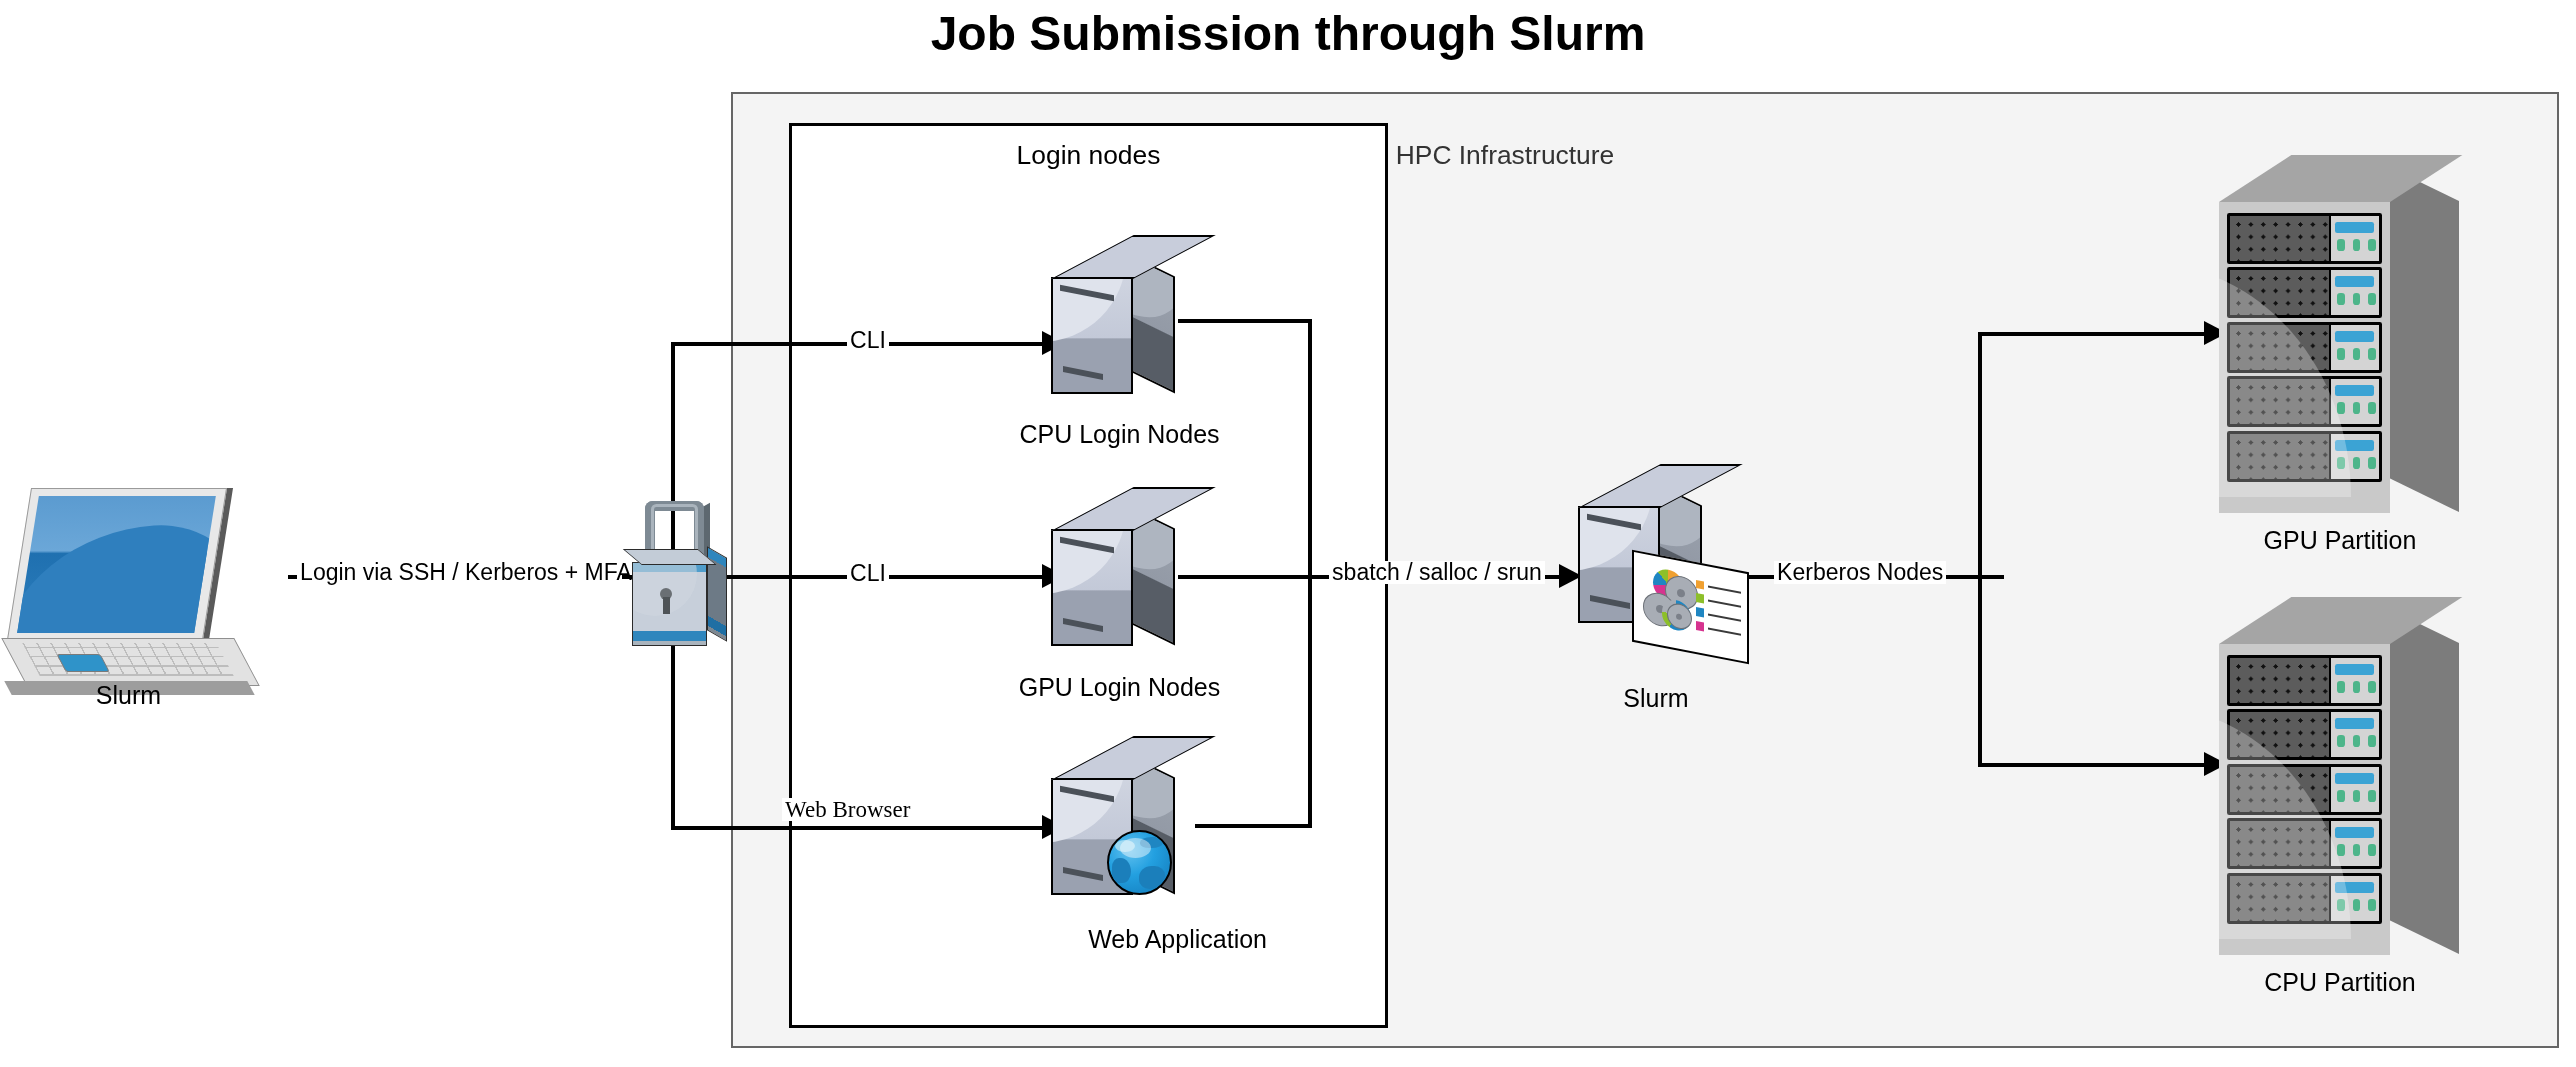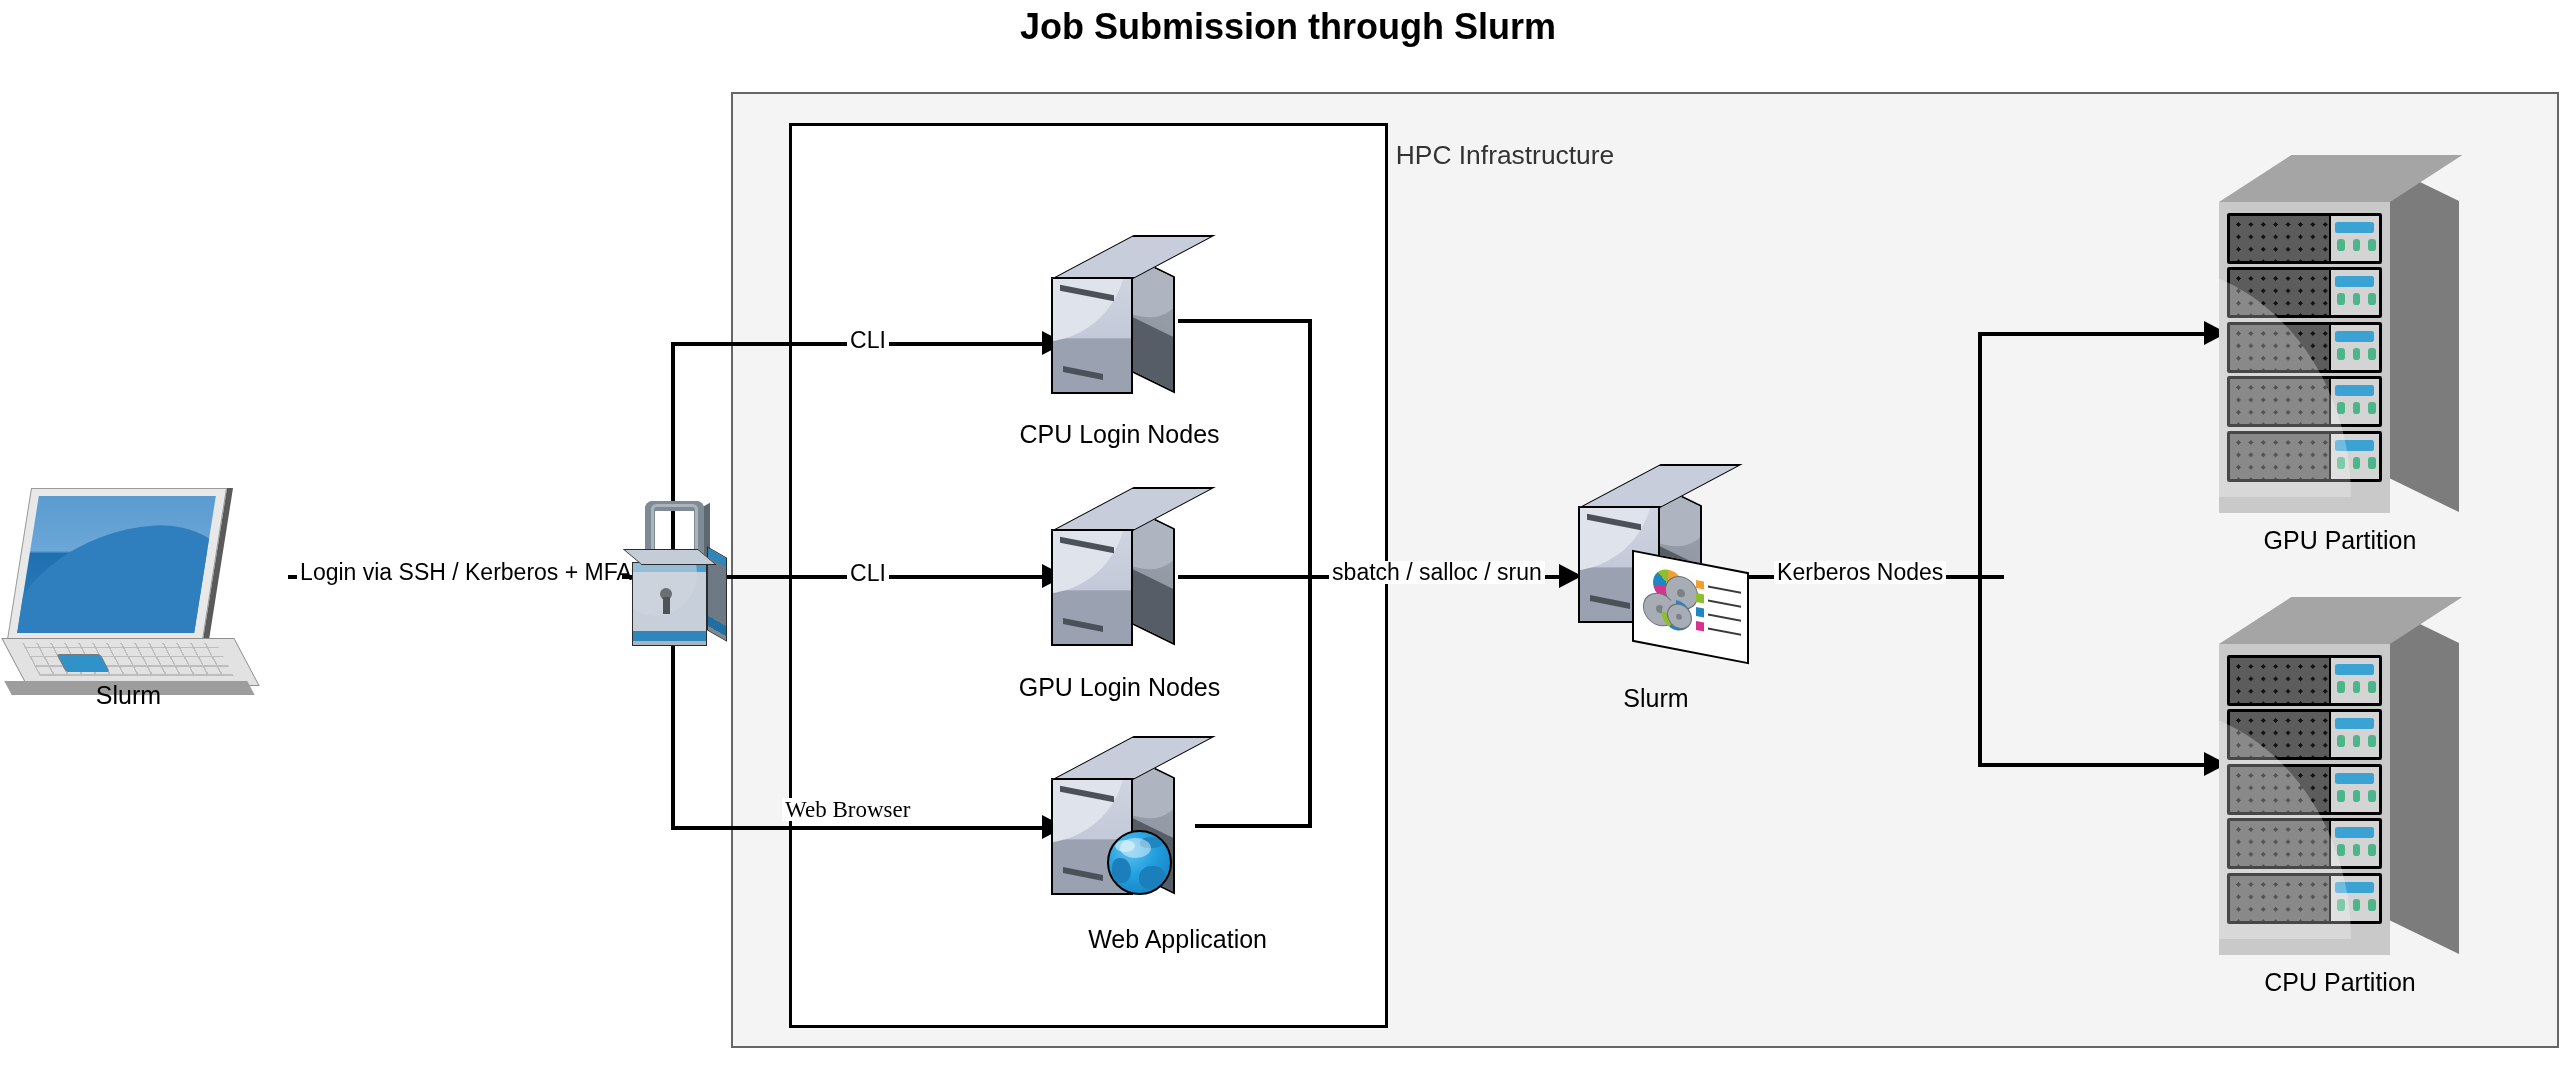--- a/index.html
+++ b/index.html
@@ -1,21 +1,21 @@
 <!DOCTYPE html>
 <html style="font-size:12.4px"><head>
 <meta charset="utf-8">
 <style>
   html,body{margin:0;padding:0;background:#ffffff;}
   body{font-family:"Liberation Sans",sans-serif;}
   #stage{position:relative;width:2576px;height:1067px;background:#ffffff;overflow:hidden;}
 
   #title{
     position:absolute;left:0;top:6.2px;width:2576px;text-align:center;
-    font-size:36px;font-weight:bold;color:#000000;letter-spacing:0px;
+    font-size:48px;font-weight:bold;color:#000000;letter-spacing:0px;
     font-family:"Liberation Sans",sans-serif;
   }
 
   
   #hpc-container{
     position:absolute;left:731px;top:92px;width:1828px;height:956px;
     background:#f4f4f4;border:2.3px solid #666666;box-sizing:border-box;
   }
   #hpc-title{
     position:absolute;left:731px;top:104px;width:1828px;text-align:center;
@@ -253,20 +253,21 @@
 <div id="stage">
 
   <div id="title">Job Submission through Slurm</div>
 
   <div id="hpc-container"></div>
   <div id="hpc-title">
     <span>HPC Infrastructure</span>
   </div>
 
   <div id="login-container"></div>
+  <div id="login-title">Login nodes</div>
 
   <div class="ln lnh" style="left:288px;top:575px;width:334px;"></div>
   <div class="edge-label" style="left:297px;top:561px;">Login via SSH / Kerberos + MFA</div>
 
   <div class="ln lnh" style="left:622px;top:575px;width:93px;"></div>
 
   <div class="ln lnv" style="left:671px;top:342px;height:488px;"></div>
 
   <div class="ln lnh" style="left:671px;top:342px;width:385px;"></div>
   <div class="arrow-r" style="left:1042px;top:331px;"></div>

